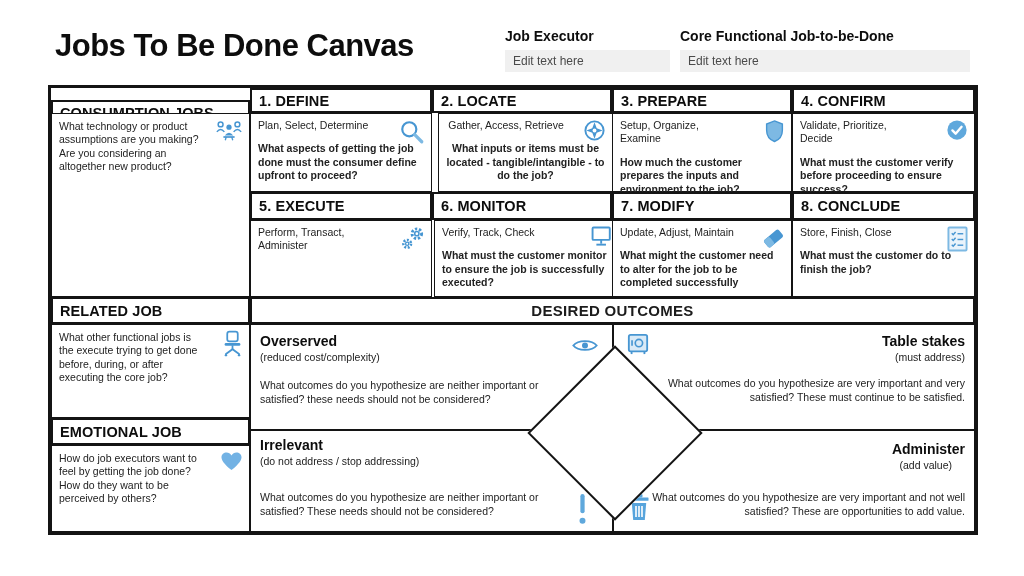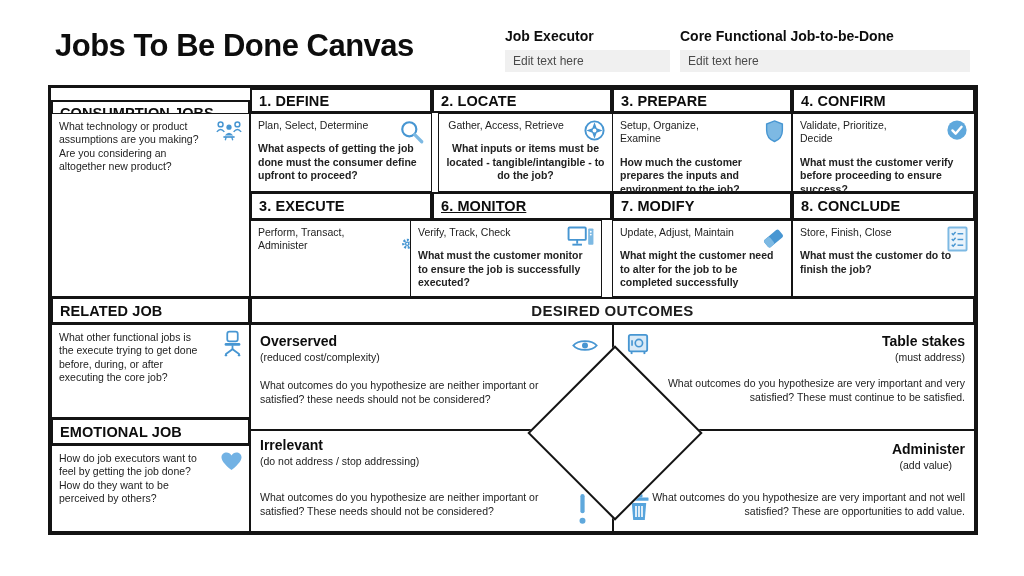--- a/index.html
+++ b/index.html
@@ -133,35 +133,35 @@
       <div class="verbs">Validate, Prioritize, Decide</div>
       <div class="jobq">What must the customer verify before proceeding to ensure success?</div>
       <span class="corner-icon">
         <svg width="22" height="22" viewBox="0 0 24 24">
           <circle cx="12" cy="12" r="10.5" fill="#5fa8dc"></circle>
           <path d="M7 12.5 L10.5 16 L17 8.5" stroke="#fff" stroke-width="2.6" fill="none" stroke-linecap="round" stroke-linejoin="round"></path>
         </svg>
       </span>
     </div>
 
-    <div class="cell hdr" style="left:199px;top:104px;width:182px;height:28px;">3. EXECUTE</div>
+    <div class="cell hdr" style="left:199px;top:104px;width:182px;height:28px;">5. EXECUTE</div>
     <div class="cell bodycell" style="left:199px;top:132px;width:182px;height:77px;">
       <div class="verbs">Perform, Transact, Administer</div>
       <span class="corner-icon">
         <svg width="25" height="25" viewBox="0 0 26 26">
           <circle cx="17.5" cy="8" r="5" fill="none" stroke="#4796d2" stroke-width="3" stroke-dasharray="2.4 1.8"></circle>
           <circle cx="17.5" cy="8" r="2.2" fill="none" stroke="#4796d2" stroke-width="1.6"></circle>
           <circle cx="7.5" cy="18.5" r="4" fill="none" stroke="#4796d2" stroke-width="2.6" stroke-dasharray="2 1.6"></circle>
           <circle cx="7.5" cy="18.5" r="1.7" fill="none" stroke="#4796d2" stroke-width="1.4"></circle>
         </svg>
       </span>
     </div>
 
-    <div class="cell hdr" style="left:381px;top:104px;width:180px;height:28px;text-decoration:underline;">6. MONITOR</div>
-    <div class="cell bodycell" style="left:359px;top:132px;width:192px;height:77px;">
+    <div class="cell hdr" style="left:381px;top:104px;width:180px;height:28px;">6. MONITOR</div>
+    <div class="cell bodycell" style="left:383px;top:132px;width:192px;height:77px;">
       <div class="verbs">Verify, Track, Check</div>
       <div class="jobq">What must the customer monitor to ensure the job is successfully executed?</div>
       <span class="corner-icon">
         <svg width="28" height="22" viewBox="0 0 28 23">
           <rect x="1" y="1.5" width="18" height="13" rx="1" fill="none" stroke="#4796d2" stroke-width="2"></rect>
           <line x1="10" y1="14.5" x2="10" y2="18.5" stroke="#4796d2" stroke-width="2"></line>
           <line x1="5" y1="19.5" x2="15" y2="19.5" stroke="#4796d2" stroke-width="2"></line>
           <rect x="21.5" y="2.5" width="5.5" height="17" rx="1" fill="#7db9e3"></rect>
           <circle cx="24.2" cy="6" r="1" fill="#fff"></circle>
           <circle cx="24.2" cy="9" r="1" fill="#fff"></circle>

